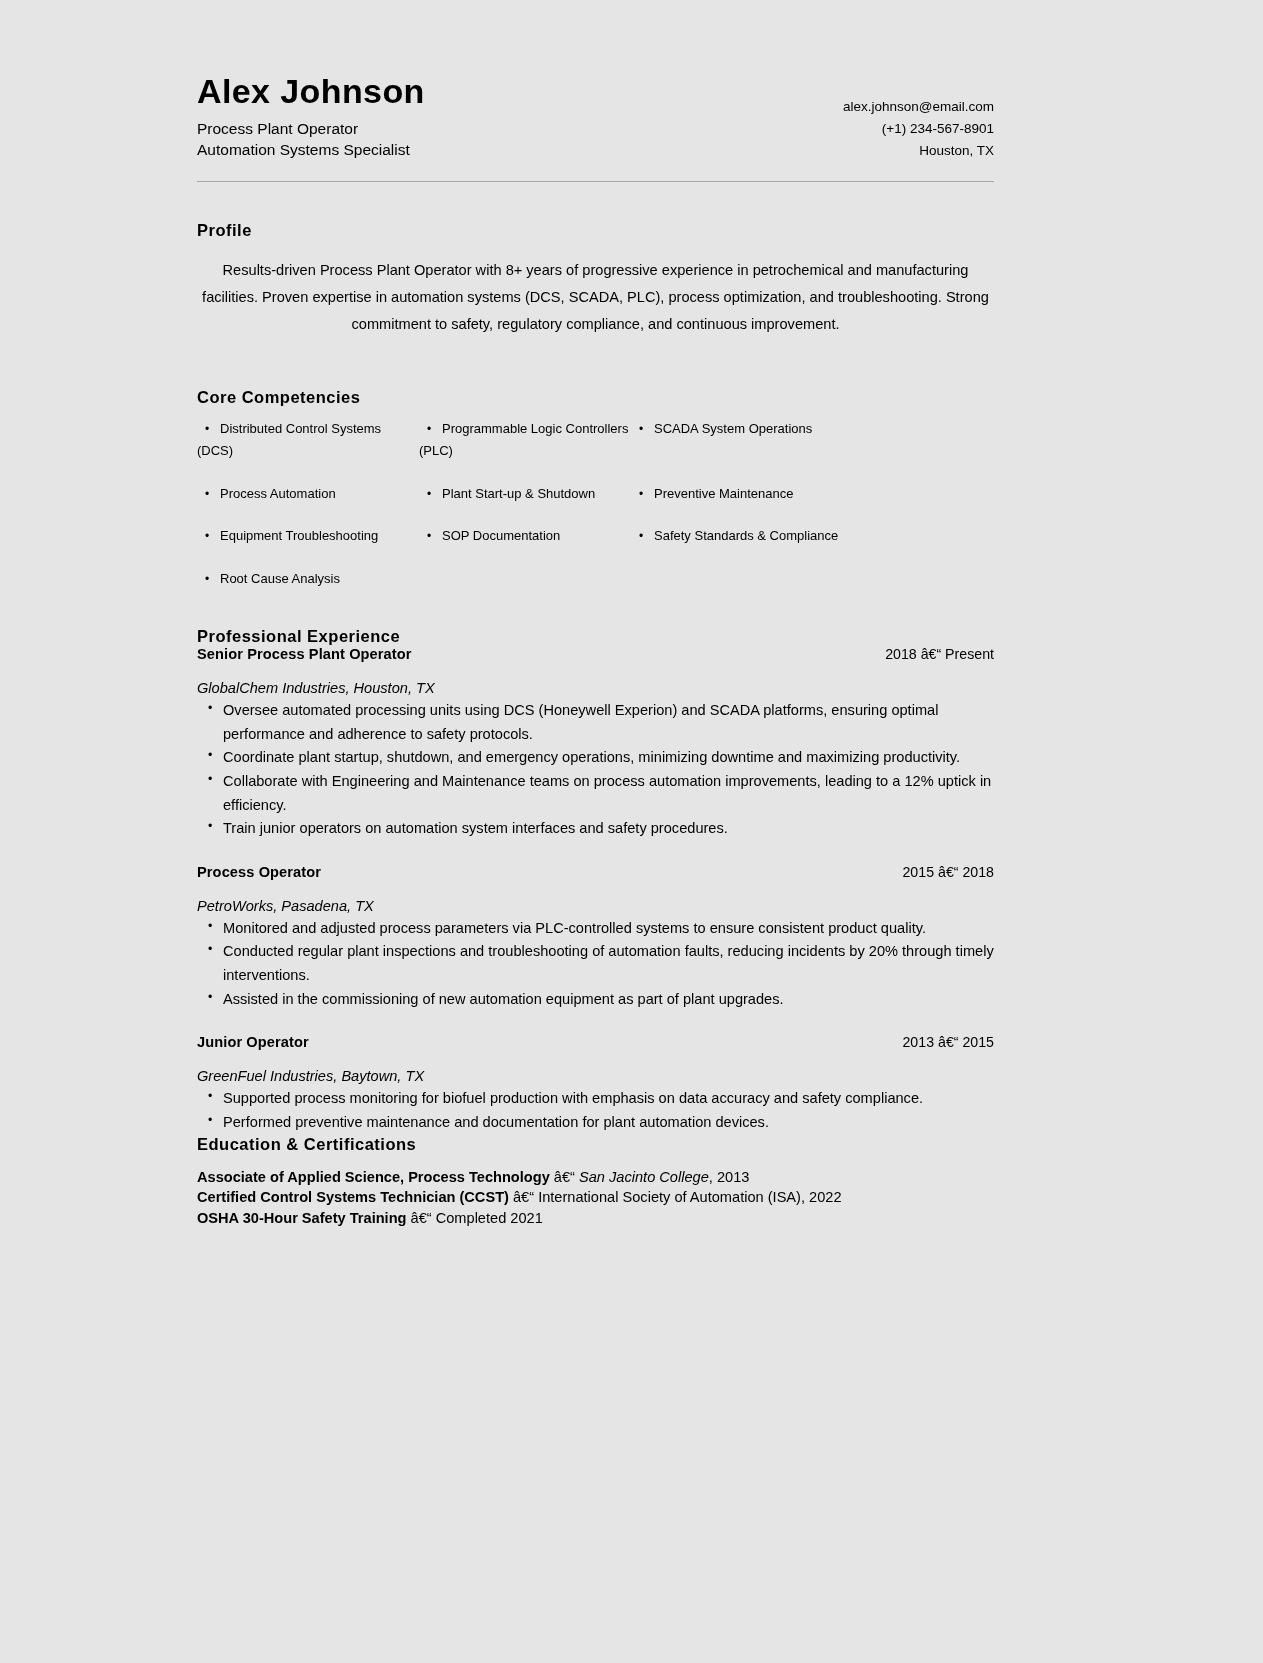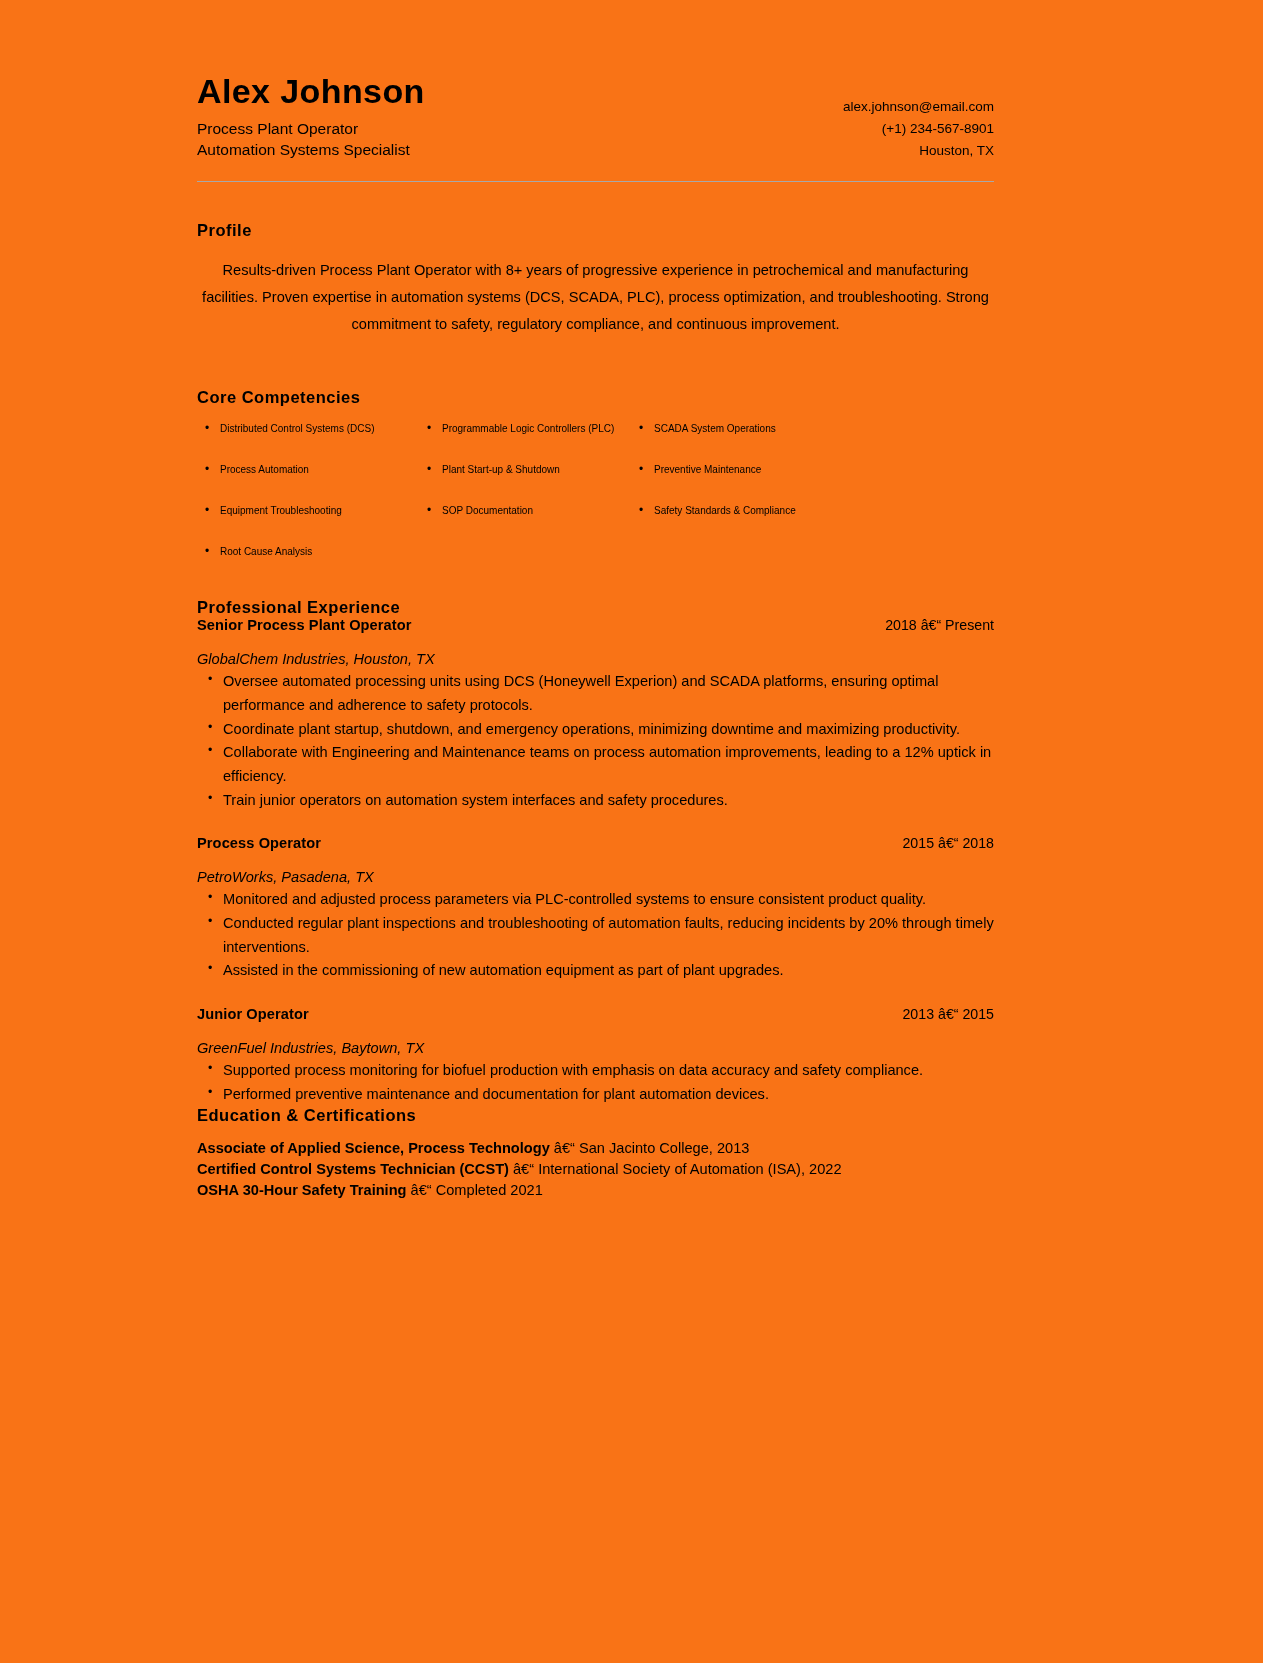--- a/index.html
+++ b/index.html
@@ -8,21 +8,21 @@
     background: #ffffff;
   }
   body {
     font-family: "Liberation Sans", sans-serif;
     color: #000000;
   }
   .page {
     position: relative;
     width: 1263px;
     height: 1663px;
-    background: #f97316;
+    background: #e5e5e5;
     margin: 0 auto;
     overflow: hidden;
   }
   .sheet {
     position: absolute;
     left: 197px;
     top: 0;
     width: 797px;
   }
 
@@ -78,21 +78,21 @@
 
   
   .competencies-block { margin-top: 49px; }
   .comp-grid {
     margin-top: 11px;
     display: grid;
     grid-template-columns: 222px 212px auto;
     row-gap: 0;
   }
   .comp-cell {
-    font-size: 10px;
+    font-size: 13px;
     line-height: 1.68;
     padding-bottom: 21px;
     position: relative;
   }
   .comp-cell .bullet {
     display: inline-block;
     width: 23px;
     text-align: left;
     padding-left: 8px;
     box-sizing: border-box;
@@ -144,21 +144,21 @@
   }
 
   
   .education-block { }
   .edu-list { margin-top: 13px; }
   .edu-line {
     font-size: 14.6px;
     line-height: 1.42;
   }
   .edu-line .b { font-weight: bold; }
-  .edu-line .i { }
+  .edu-line .i { font-style: italic; }
 </style>
 </head>
 <body>
 
 <div class="page">
   <div class="sheet">
 
     <div class="header">
       <div class="header-left">
         <div class="name">Alex Johnson</div>

